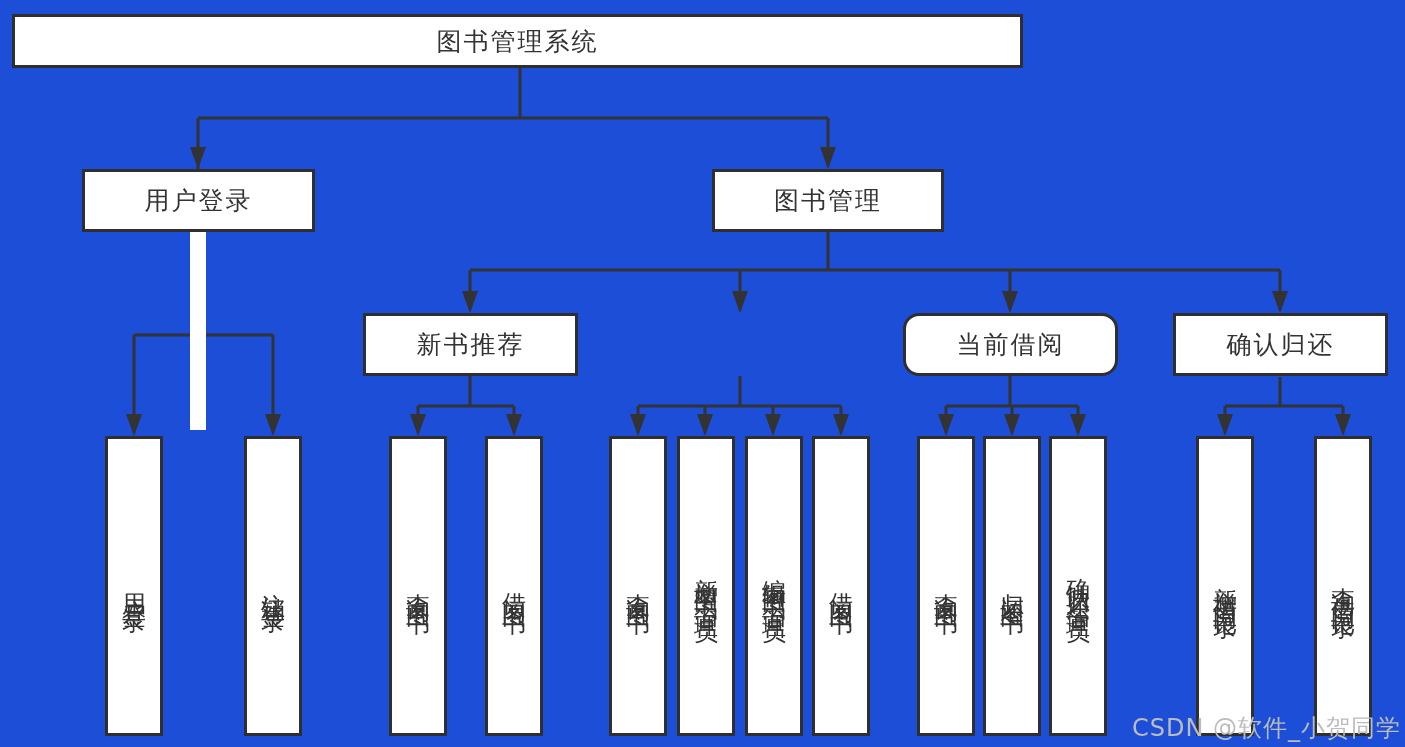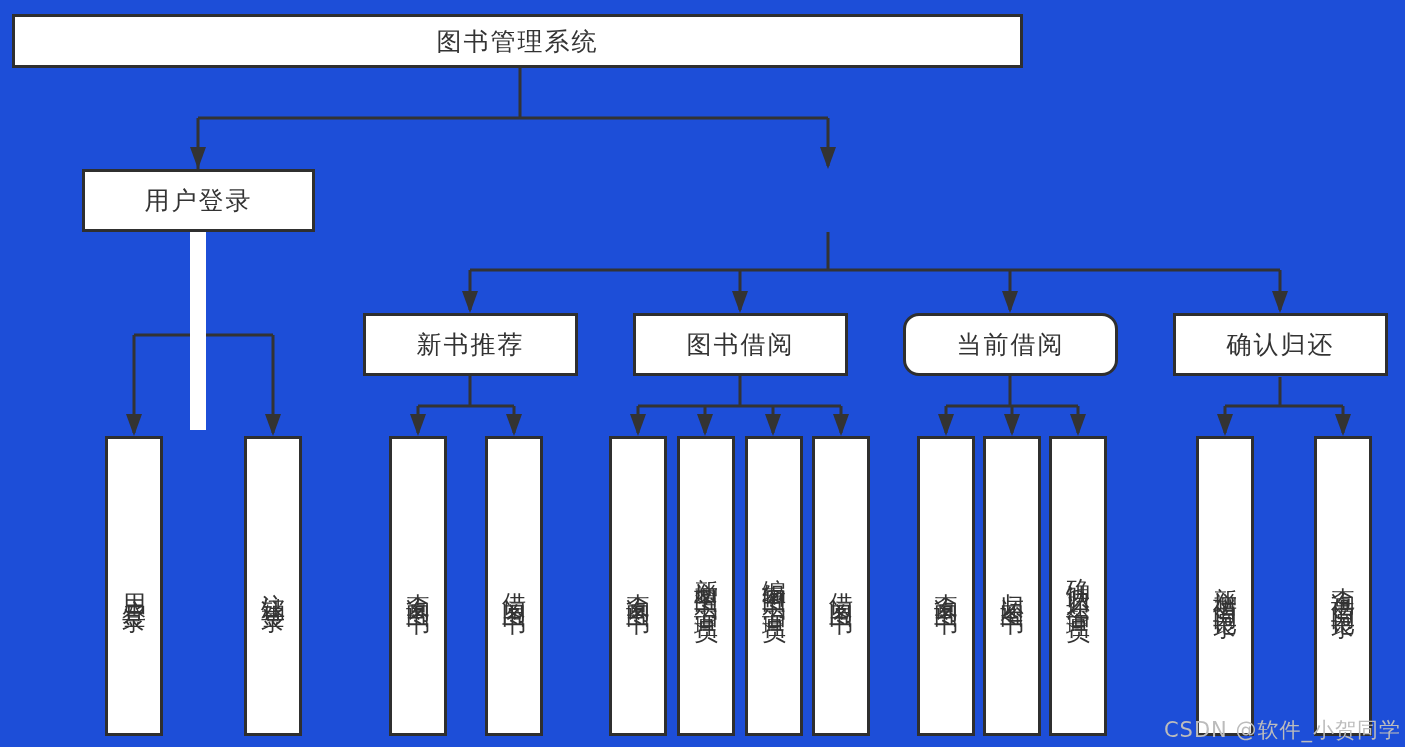--- a/index.html
+++ b/index.html
@@ -43,21 +43,21 @@
     writing-mode: vertical-rl;
     text-orientation: mixed;
     letter-spacing: 6px;
     line-height: 1;
     white-space: nowrap;
   }
   .watermark {
     position: absolute;
     right: 4px;
     bottom: 3px;
-    font-size: 21px;
+    font-size: 24px;
     color: #bcbcbc;
     letter-spacing: 1px;
     white-space: nowrap;
     z-index: 5;
   }
 </style>
 </head>
 <body>
 
 <div class="canvas">
@@ -94,23 +94,23 @@
       <polygon points="1004,414 1020,414 1012,436"></polygon>
       <polygon points="1070,414 1086,414 1078,436"></polygon>
       <polygon points="1217,414 1233,414 1225,436"></polygon>
       <polygon points="1335,414 1351,414 1343,436"></polygon>
     </g>
   </svg>
 
   <div class="node hnode" style="left:12px; top:14px; width:1011px; height:54px;">图书管理系统</div>
 
   <div class="node hnode" style="left:82px; top:169px; width:233px; height:63px;">用户登录</div>
+  <div class="node hnode" style="left:712px; top:169px; width:232px; height:63px;">图书管理</div>
 
   <div class="node hnode" style="left:363px; top:313px; width:215px; height:63px;font-family:Liberation Mono, monospace;">新书推荐</div>
-  <div class="node hnode" style="left:633px; top:313px; width:215px; height:63px;">图书借阅</div>
   <div class="node hnode" style="left:903px; top:313px; width:215px; height:63px;border-radius:16px;">当前借阅</div>
   <div class="node hnode" style="left:1173px; top:313px; width:215px; height:63px;">确认归还</div>
 
   <div class="node vnode" style="left:105px; top:436px; width:58px; height:300px;">
     <span class="vtext">用户登录</span>
   </div>
   <div class="node vnode" style="left:244px; top:436px; width:58px; height:300px;">
     <span class="vtext">注销登录</span>
   </div>
 

